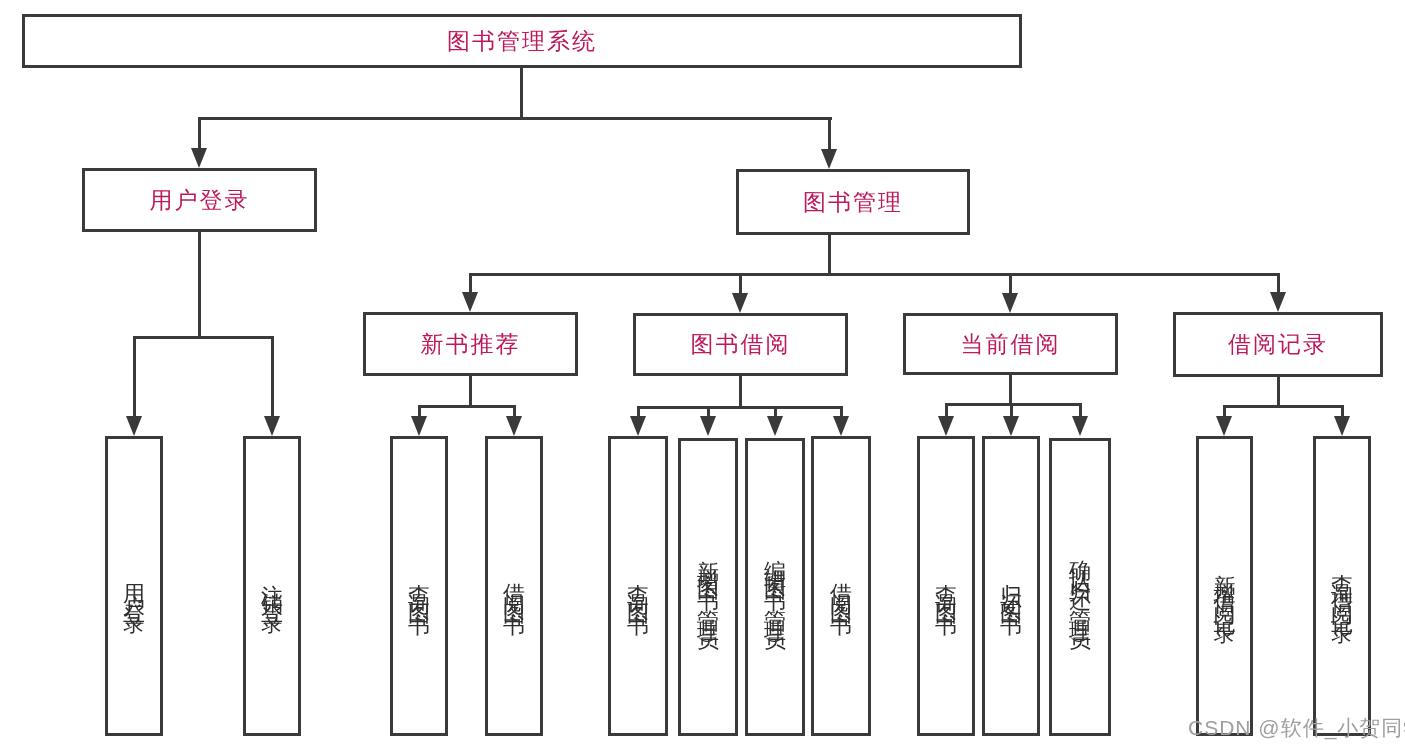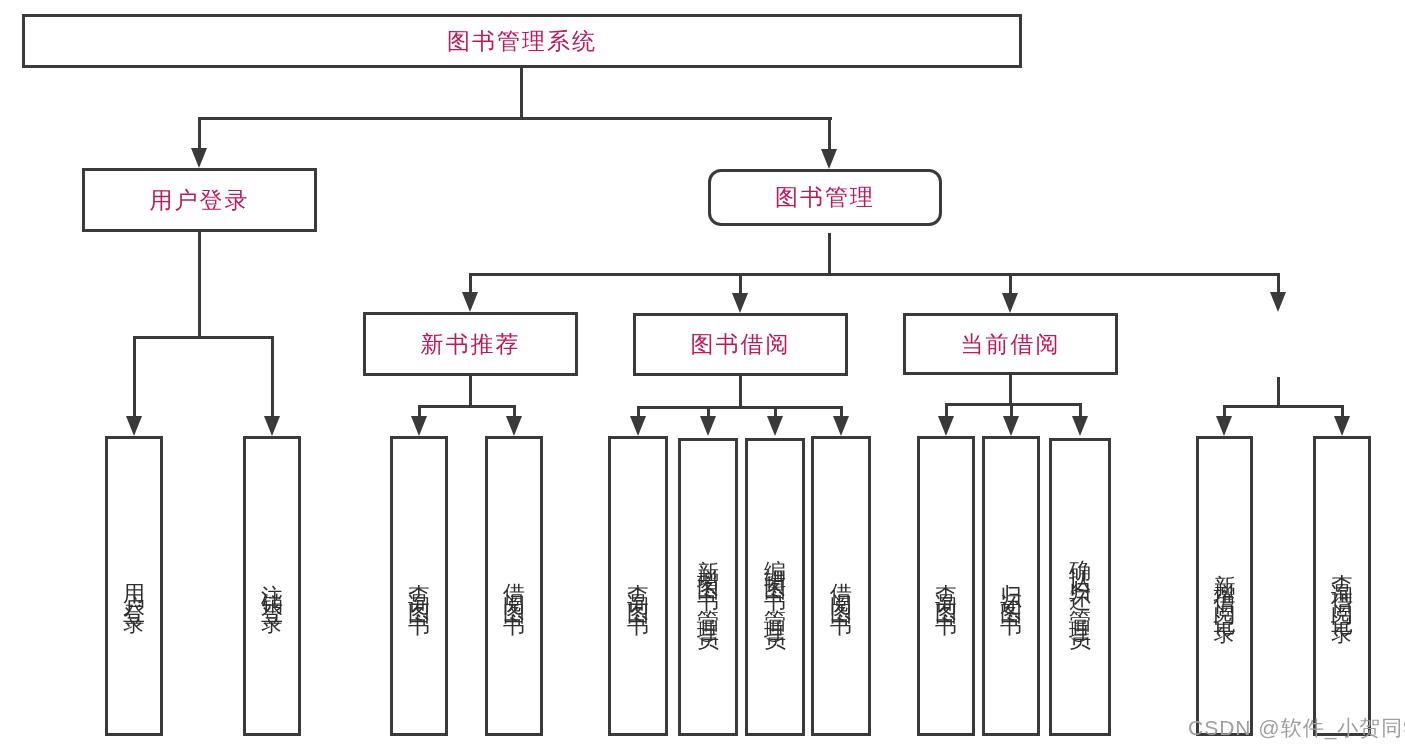--- a/index.html
+++ b/index.html
@@ -71,21 +71,21 @@
   <div class="line" style="left:520px; top:68px; width:3px; height:49px;"></div>
   <div class="line" style="left:198px; top:117px; width:634px; height:3px;"></div>
   <div class="line" style="left:198px; top:117px; width:3px; height:33px;"></div>
   <div class="arrowhead" style="left:191px; top:148px;"></div>
   <div class="line" style="left:828px; top:117px; width:3px; height:34px;"></div>
   <div class="arrowhead" style="left:821px; top:149px;"></div>
 
   <div class="box" style="left:82px; top:168px; width:235px; height:64px;">
     <span class="hlabel">用户登录</span>
   </div>
-  <div class="box" style="left:708px; top:169px; width:234px; height:57px;border-radius:13px;">
+  <div class="box" style="left:736px; top:169px; width:234px; height:66px;">
     <span class="hlabel">图书管理</span>
   </div>
 
   <div class="line" style="left:198px; top:232px; width:3px; height:104px;"></div>
   <div class="line" style="left:133px; top:336px; width:141px; height:3px;"></div>
   <div class="line" style="left:133px; top:336px; width:3px; height:82px;"></div>
   <div class="arrowhead" style="left:126px; top:416px;"></div>
   <div class="line" style="left:271px; top:336px; width:3px; height:82px;"></div>
   <div class="arrowhead" style="left:264px; top:416px;"></div>
 
@@ -101,20 +101,23 @@
   <div class="arrowhead" style="left:1270px; top:292px;"></div>
 
   <div class="box" style="left:633px; top:313px; width:215px; height:63px;">
     <span class="hlabel">图书借阅</span>
   </div>
   <div class="box" style="left:363px; top:312px; width:215px; height:64px;">
     <span class="hlabel">新书推荐</span>
   </div>
   <div class="box" style="left:903px; top:313px; width:215px; height:62px;text-align:center;">
     <span class="hlabel">当前借阅</span>
+  </div>
+  <div class="box" style="left:1173px; top:312px; width:210px; height:65px;">
+    <span class="hlabel">借阅记录</span>
   </div>
 
   <div class="line" style="left:469px; top:376px; width:3px; height:31px;"></div>
   <div class="line" style="left:418px; top:405px; width:98px; height:3px;"></div>
   <div class="line" style="left:418px; top:405px; width:3px; height:13px;"></div>
   <div class="arrowhead" style="left:411px; top:416px;"></div>
   <div class="line" style="left:513px; top:405px; width:3px; height:13px;"></div>
   <div class="arrowhead" style="left:506px; top:416px;"></div>
 
   <div class="line" style="left:739px; top:376px; width:3px; height:32px;"></div>

